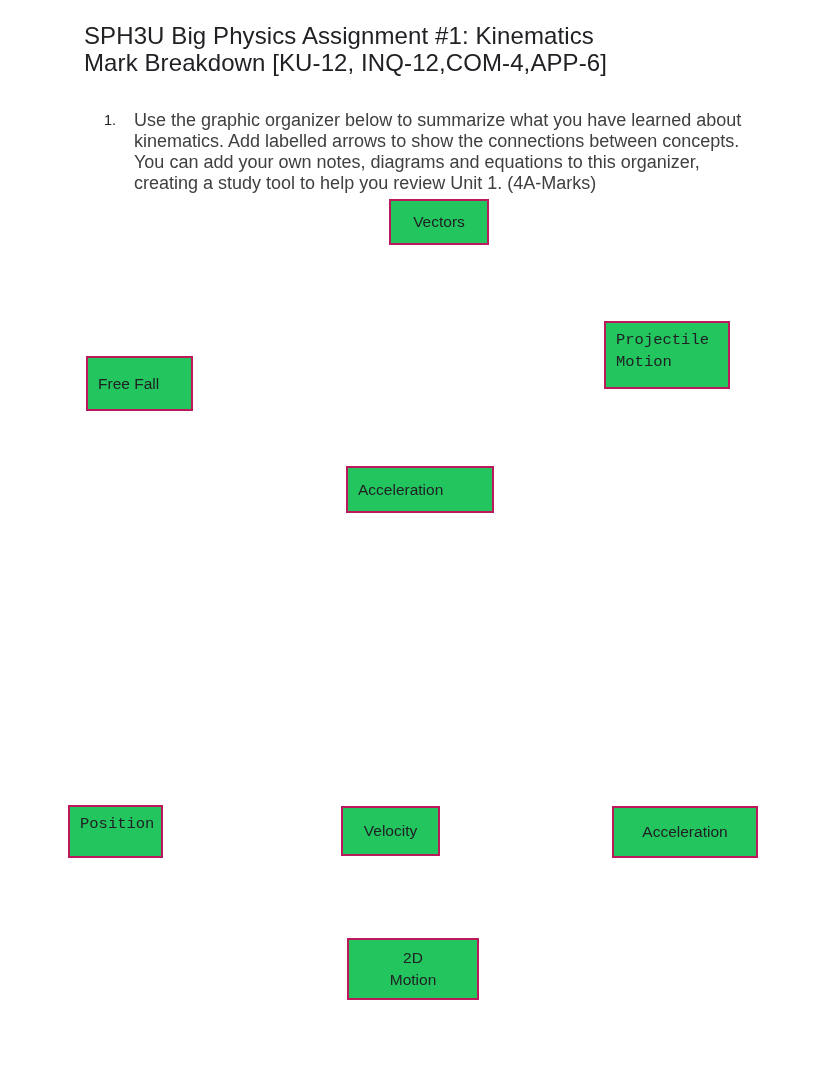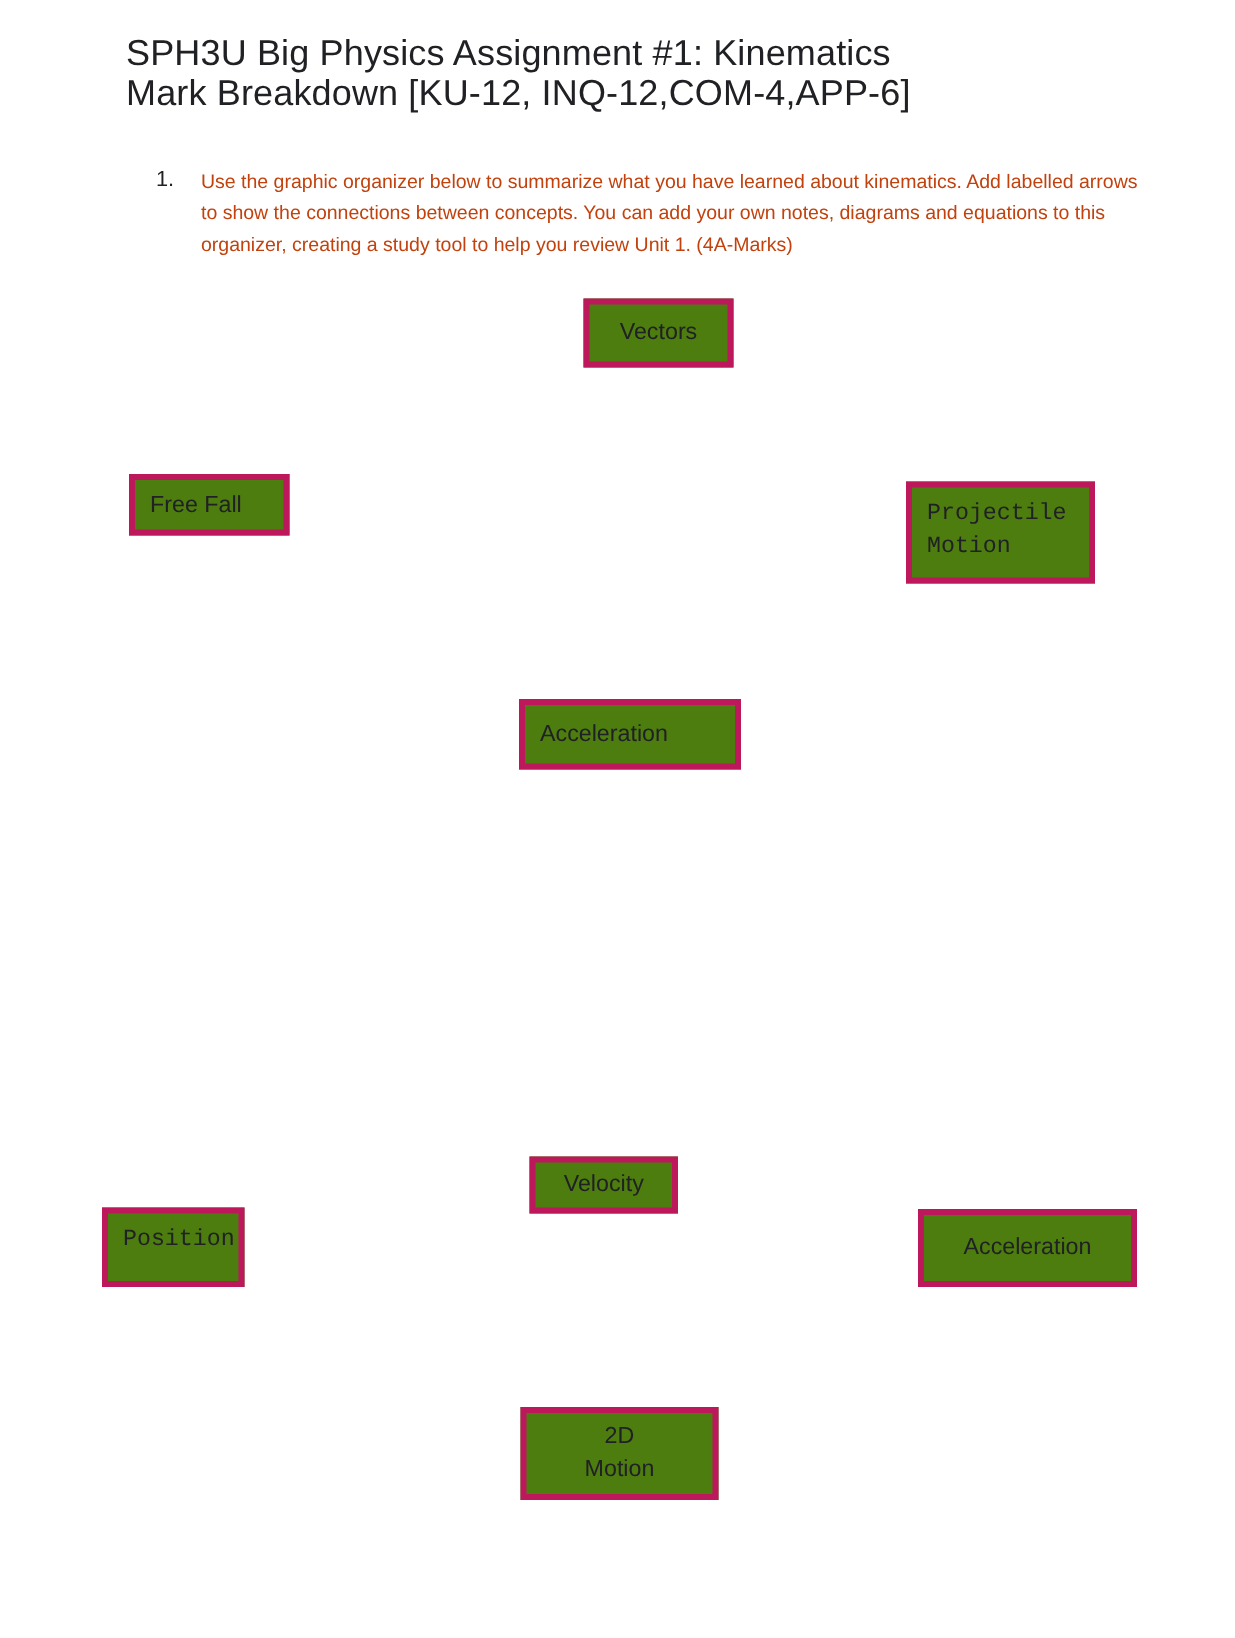--- a/index.html
+++ b/index.html
@@ -42,40 +42,40 @@
     align-items: flex-start;
   }
   #instruction-marker {
     font-size: 14.5px;
     line-height: 21px;
     width: 30px;
     flex: 0 0 30px;
     color: #202124;
   }
   #instruction-text {
-    font-size: 13px;
+    font-size: 18px;
     line-height: 21px;
-    color: #c2410c;
+    color: #404040;
     width: 630px;
     text-align: left;
   }
 
   
   #organizer {
     position: absolute;
     left: 0;
     top: 0;
     width: 823px;
     height: 1092px;
   }
   .concept-box {
     position: absolute;
     box-sizing: border-box;
-    background: #4d7c0f;
-    border: 4px solid #be185d;
+    background: #22c55e;
+    border: 2px solid #be185d;
     font-size: 15.5px;
     line-height: 22px;
     color: #202124;
     display: flex;
     overflow: hidden;
   }
   .concept-box .box-label {
     display: block;
     width: 100%;
     white-space: pre-line;
@@ -100,39 +100,39 @@
   <div id="instruction-marker">1.</div>
   <div id="instruction-text">Use the graphic organizer below to summarize what you have learned about kinematics. Add labelled arrows to show the connections between concepts. You can add your own notes, diagrams and equations to this organizer, creating a study tool to help you review Unit 1. (4A-Marks)</div>
 </div>
 
 <div id="organizer">
 
   <div class="concept-box align-center v-center txt-center" style="left:389px; top:199px; width:100px; height:46px;">
     <span class="box-label">Vectors</span>
   </div>
 
-  <div class="concept-box align-left v-center txt-left" style="left:86px; top:316px; width:107px; height:41px;">
+  <div class="concept-box align-left v-center txt-left" style="left:86px; top:356px; width:107px; height:55px;">
     <span class="box-label">Free Fall</span>
   </div>
 
   <div class="concept-box align-left v-top txt-left" style="left:604px; top:321px; width:126px; height:68px;">
     <span class="box-label">Projectile
 Motion</span>
   </div>
 
   <div class="concept-box align-left v-center txt-left" style="left:346px; top:466px; width:148px; height:47px;">
     <span class="box-label">Acceleration</span>
   </div>
 
 
   <div class="concept-box align-left v-top txt-left" style="left:68px; top:805px; width:95px; height:53px;">
     <span class="box-label">Position</span>
   </div>
 
-  <div class="concept-box align-center v-center txt-center" style="left:341px; top:771px; width:99px; height:38px;margin-left:12px;">
+  <div class="concept-box align-center v-center txt-center" style="left:341px; top:806px; width:99px; height:50px;">
     <span class="box-label">Velocity</span>
   </div>
 
   <div class="concept-box align-center v-center txt-center" style="left:612px; top:806px; width:146px; height:52px;">
     <span class="box-label">Acceleration</span>
   </div>
 
   <div class="concept-box align-center v-center txt-center" style="left:347px; top:938px; width:132px; height:62px;">
     <span class="box-label">2D
 Motion</span>

